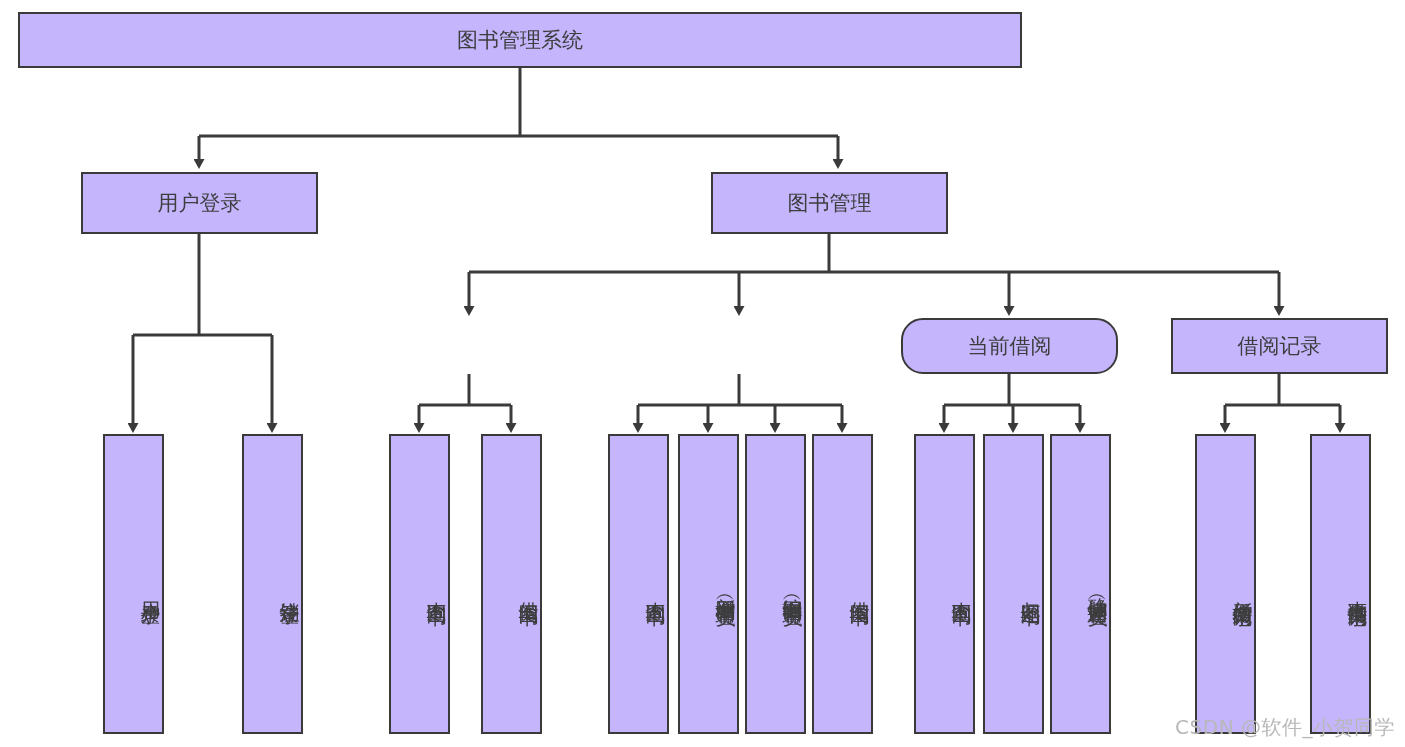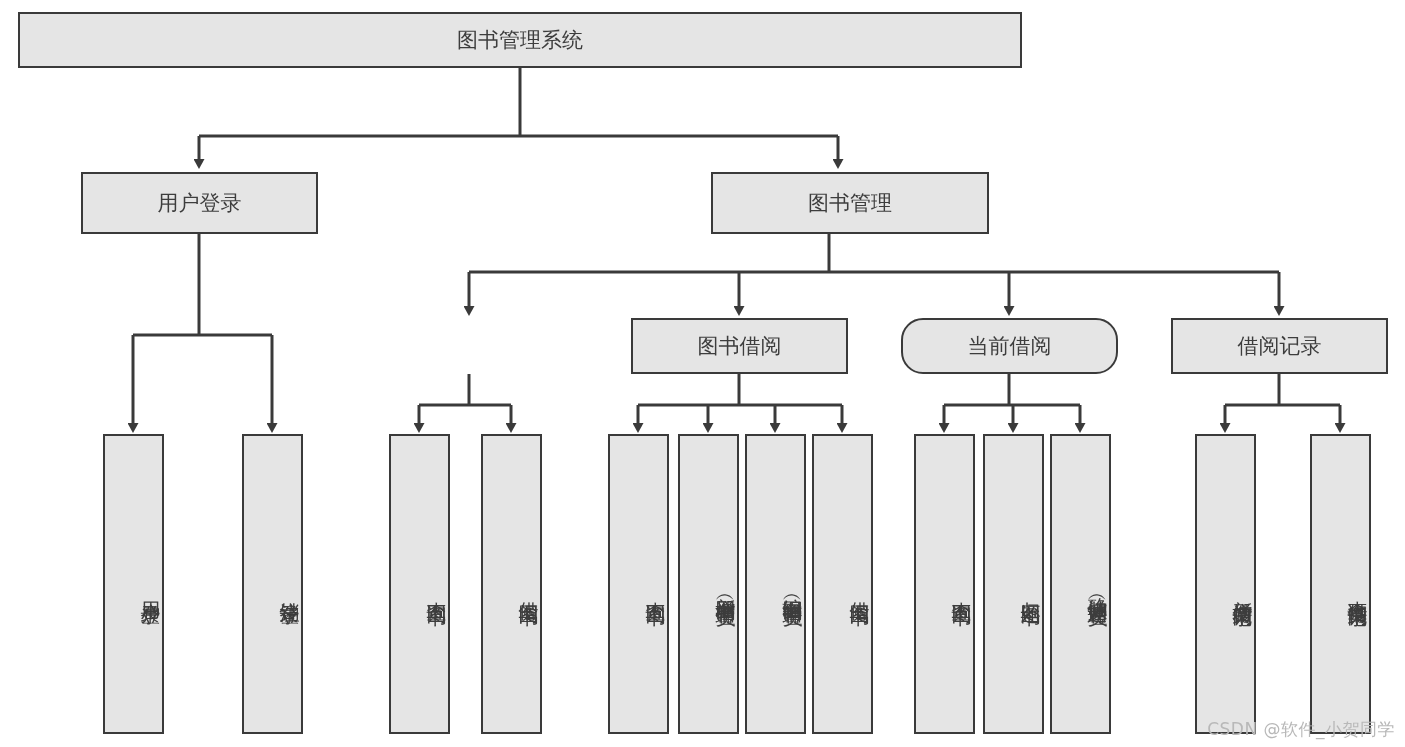--- a/index.html
+++ b/index.html
@@ -20,21 +20,21 @@
     left: 0;
     top: 0;
     width: 1405px;
     height: 747px;
     pointer-events: none;
   }
   .node {
     position: absolute;
     box-sizing: border-box;
     border: 2px solid #3a3a3a;
-    background: #e5e5e5;
+    background: #c4b5fd;
     color: #3d3d3d;
     display: flex;
     align-items: center;
     justify-content: center;
     text-align: center;
     line-height: 1.18;
   }
   .node.horiz {
     font-size: 21px;
   }
@@ -47,21 +47,21 @@
     font-size: 20px;
     letter-spacing: 1.5px;
     align-items: flex-start;
     justify-content: center;
     padding-top: 10px;
   }
   .watermark {
     position: absolute;
     right: 10px;
     bottom: 6px;
-    font-size: 17px;
+    font-size: 20px;
     color: #b8b8b8;
     font-family: "DejaVu Sans", "Liberation Sans", sans-serif;
     white-space: nowrap;
     letter-spacing: 0.5px;
   }
 </style>
 </head>
 <body>
 
 <div id="canvas">
@@ -112,23 +112,22 @@
       <path d="M1279,374 L1279,405"></path>
       <path d="M1225,405 L1340,405"></path>
       <path d="M1225,405 L1225,424" marker-end="url(#arrow)"></path>
       <path d="M1340,405 L1340,424" marker-end="url(#arrow)"></path>
     </g>
   </svg>
 
   <div class="node root" style="left:18px; top:12px; width:1004px; height:56px;">图书管理系统</div>
 
   <div class="node horiz" style="left:81px; top:172px; width:237px; height:62px;">用户登录</div>
-  <div class="node horiz" style="left:711px; top:172px; width:278px; height:62px;">图书管理</div>
+  <div class="node horiz" style="left:711px; top:172px; width:237px; height:62px;">图书管理</div>
 
-  <div class="node horiz" style="left:631px; top:318px; width:217px; height:56px;">图书借阅</div>
   <div class="node horiz" style="left:901px; top:318px; width:217px; height:56px;border-radius:22px;">当前借阅</div>
   <div class="node horiz" style="left:1171px; top:318px; width:217px; height:56px;">借阅记录</div>
 
   <div class="node vert" style="left:103px; top:434px; width:61px; height:300px;">用户登录</div>
   <div class="node vert" style="left:242px; top:434px; width:61px; height:300px;">注销登录</div>
 
   <div class="node vert" style="left:389px; top:434px; width:61px; height:300px;">查询图书</div>
   <div class="node vert" style="left:481px; top:434px; width:61px; height:300px;">借阅图书</div>
 
   <div class="node vert" style="left:608px; top:434px; width:61px; height:300px;">查询图书</div>

